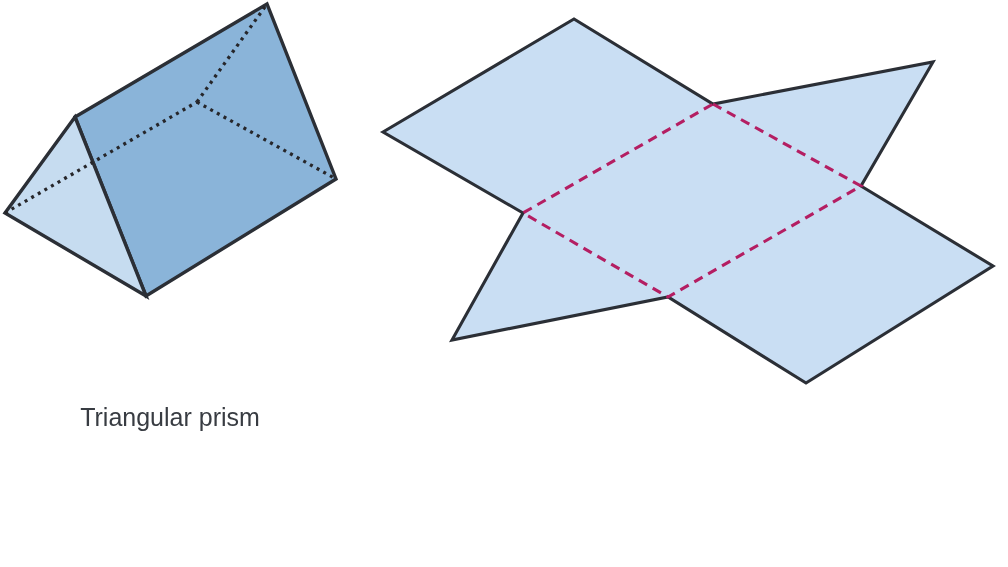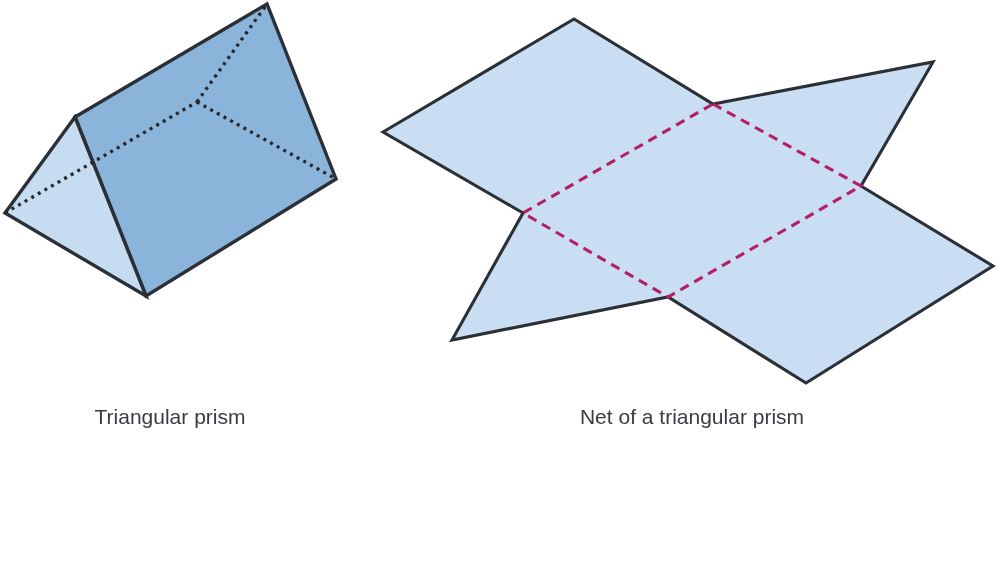--- a/index.html
+++ b/index.html
@@ -18,21 +18,21 @@
   .canvas svg {
     position: absolute;
     left: 0;
     top: 0;
     display: block;
   }
   .caption {
     position: absolute;
     top: 404px;
     transform: translateX(-50%);
-    font-size: 21px;
+    font-size: 25px;
     line-height: 26px;
     color: #383c42;
     white-space: nowrap;
   }
   #label-prism { left: 170px; }
   #label-net   { left: 692px; }
 </style>
 </head>
 <body>
 
@@ -42,14 +42,13 @@
       <polygon points="75,117 5,213 146,296" fill="#c6dcf0" stroke="#2b2f36" stroke-width="3.4" stroke-miterlimit="6"></polygon>
       <polyline points="5,213 197,102" fill="none" stroke="#26262a" stroke-width="3.3" stroke-miterlimit="6" stroke-dasharray="3 4.6"></polyline>
       <polyline points="197,102 267,4" fill="none" stroke="#26262a" stroke-width="3.3" stroke-miterlimit="6" stroke-dasharray="3 4.6"></polyline>
       <polyline points="197,102 336,179" fill="none" stroke="#26262a" stroke-width="3.3" stroke-miterlimit="6" stroke-dasharray="3 4.6"></polyline>
       <polygon points="383,132 574,19 713,104 933,62 861,186 993,266 806,383 668,297 452,340 523,213" fill="#c9def3" stroke="#2b2f36" stroke-width="3.1" stroke-miterlimit="6"></polygon>
       <polygon points="713,104 861,186 668,297 523,213" fill="none" stroke="#b41e62" stroke-width="3.1" stroke-miterlimit="6" stroke-dasharray="9.5 6.5"></polygon>
     </svg>
 
   <div class="caption" id="label-prism">Triangular prism</div>
 
-  <div class="caption" id="label-net">Net of a triangular prism</div>
 </div>
 
 </body></html>

